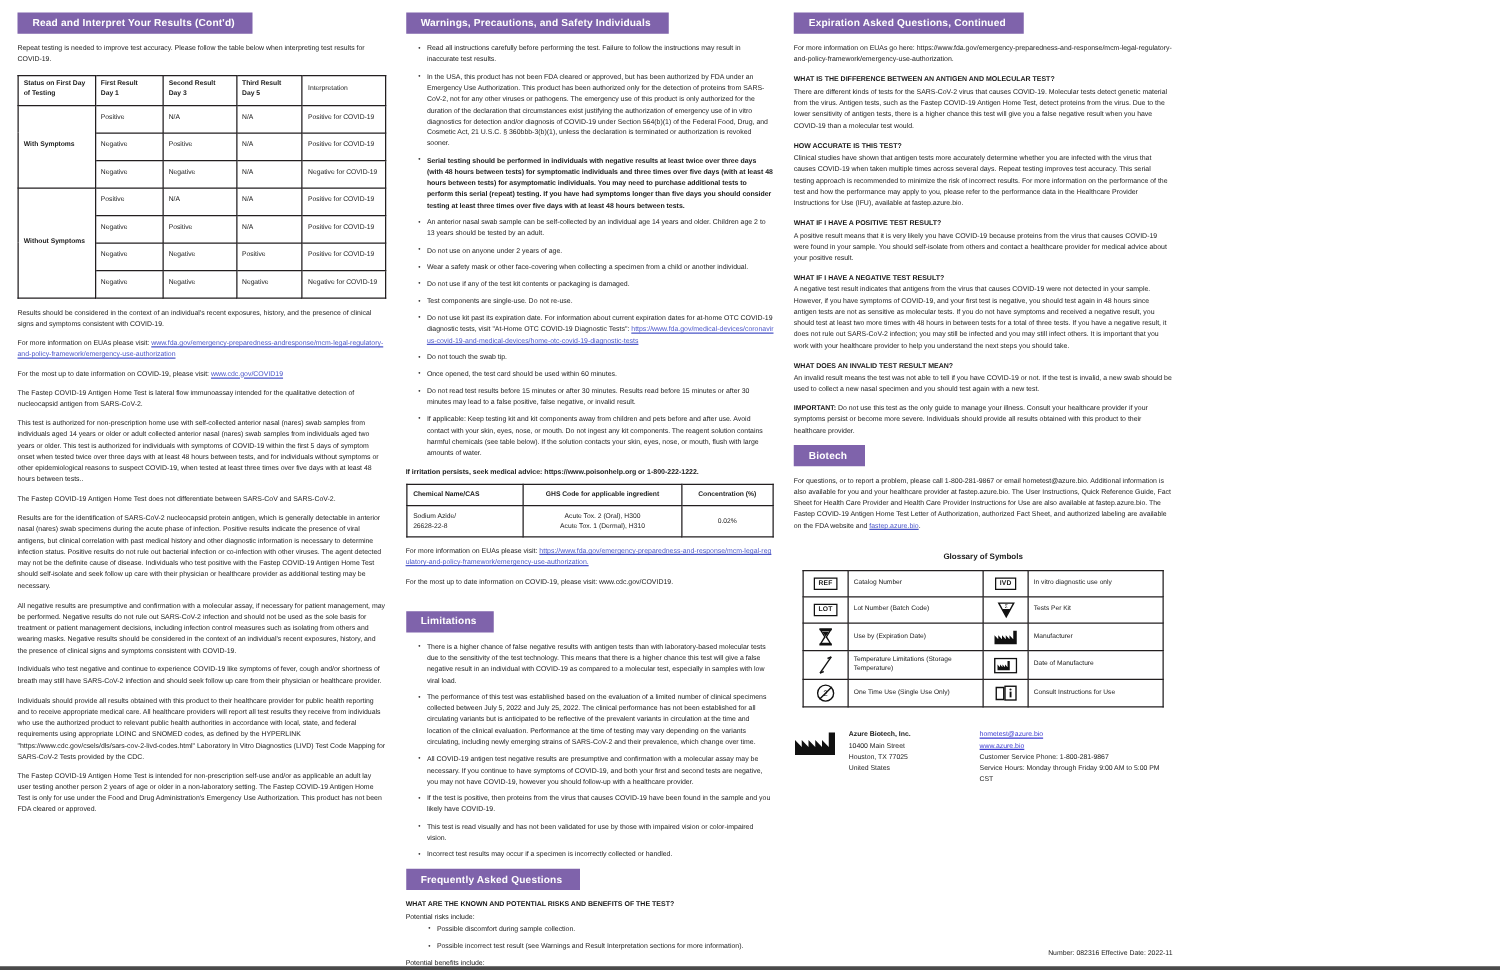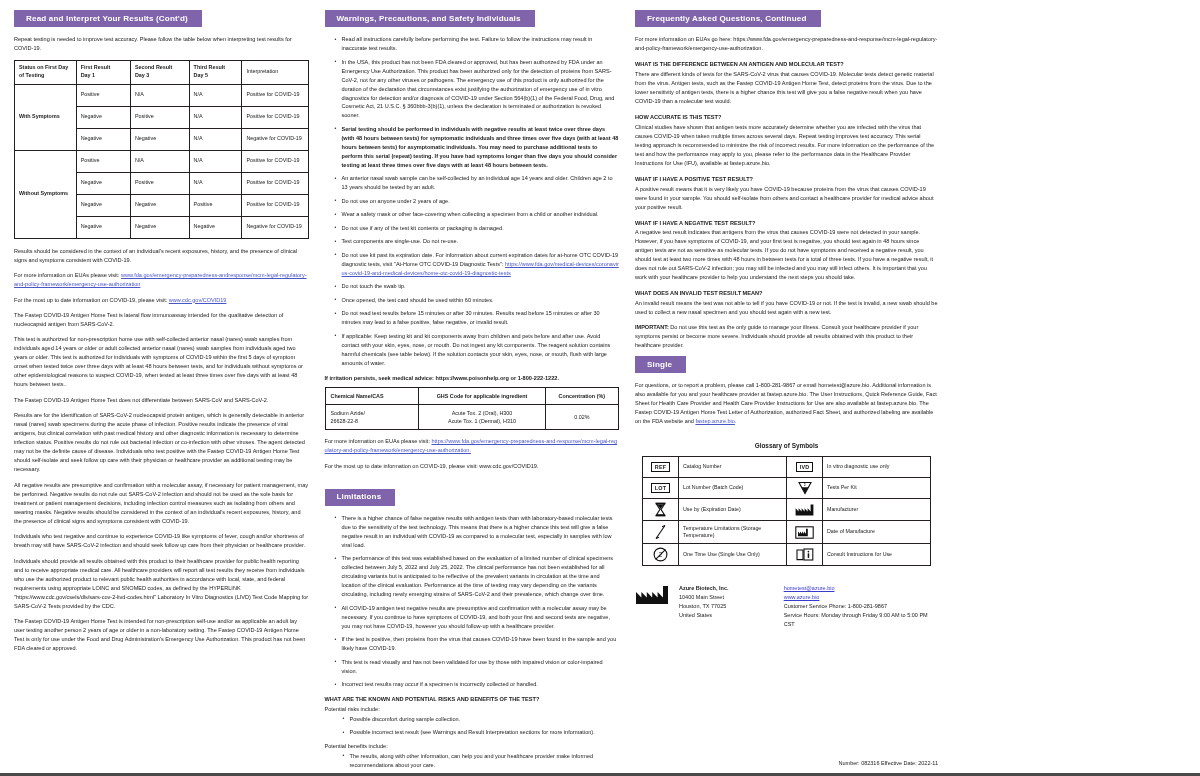--- a/index.html
+++ b/index.html
@@ -253,55 +253,56 @@
     <div class="shead-wrap" style="margin-top:18px"><div class="section-head">Limitations</div></div>
     <ul class="bul">
       <li>There is a higher chance of false negative results with antigen tests than with laboratory-based molecular tests due to the sensitivity of the test technology. This means that there is a higher chance this test will give a false negative result in an individual with COVID-19 as compared to a molecular test, especially in samples with low viral load.</li>
       <li>The performance of this test was established based on the evaluation of a limited number of clinical specimens collected between July 5, 2022 and July 25, 2022. The clinical performance has not been established for all circulating variants but is anticipated to be reflective of the prevalent variants in circulation at the time and location of the clinical evaluation. Performance at the time of testing may vary depending on the variants circulating, including newly emerging strains of SARS-CoV-2 and their prevalence, which change over time.</li>
       <li>All COVID-19 antigen test negative results are presumptive and confirmation with a molecular assay may be necessary. If you continue to have symptoms of COVID-19, and both your first and second tests are negative, you may not have COVID-19, however you should follow-up with a healthcare provider.</li>
       <li>If the test is positive, then proteins from the virus that causes COVID-19 have been found in the sample and you likely have COVID-19.</li>
       <li>This test is read visually and has not been validated for use by those with impaired vision or color-impaired vision.</li>
       <li>Incorrect test results may occur if a specimen is incorrectly collected or handled.</li>
     </ul>
 
+    <div class="shead-wrap" style="margin-top:2px"><div class="section-head">Frequently Asked Questions</div></div>
     <p class="faq-q" style="margin-top:0">WHAT ARE THE KNOWN AND POTENTIAL RISKS AND BENEFITS OF THE TEST?</p>
     <p class="lbl-line">Potential risks include:</p>
     <ul class="bul sub">
       <li>Possible discomfort during sample collection.</li>
       <li>Possible incorrect test result (see Warnings and Result Interpretation sections for more information).</li>
     </ul>
     <p class="lbl-line">Potential benefits include:</p>
     <ul class="bul sub">
       <li>The results, along with other information, can help you and your healthcare provider make informed recommendations about your care.</li>
       <li>The results of this test may help limit the potential spread of COVID-19 to your family and others in your community.</li>
     </ul>
   </div>
 
   <div class="col col3">
-    <div class="shead-wrap"><div class="section-head">Frequently Asked Questions, Continued</div></div>
+    <div class="shead-wrap"><div class="section-head">Expiration Asked Questions, Continued</div></div>
     <p class="body">For more information on EUAs go here: https://www.fda.gov/emergency-preparedness-and-response/mcm-legal-regulatory-and-policy-framework/emergency-use-authorization.</p>
 
     <p class="faq-q">WHAT IS THE DIFFERENCE BETWEEN AN ANTIGEN AND MOLECULAR TEST?</p>
     <p class="faq-a">There are different kinds of tests for the SARS-CoV-2 virus that causes COVID-19. Molecular tests detect genetic material from the virus. Antigen tests, such as the Fastep COVID-19 Antigen Home Test, detect proteins from the virus. Due to the lower sensitivity of antigen tests, there is a higher chance this test will give you a false negative result when you have COVID-19 than a molecular test would.</p>
 
     <p class="faq-q">HOW ACCURATE IS THIS TEST?</p>
     <p class="faq-a">Clinical studies have shown that antigen tests more accurately determine whether you are infected with the virus that causes COVID-19 when taken multiple times across several days. Repeat testing improves test accuracy. This serial testing approach is recommended to minimize the risk of incorrect results. For more information on the performance of the test and how the performance may apply to you, please refer to the performance data in the Healthcare Provider Instructions for Use (IFU), available at fastep.azure.bio.</p>
 
     <p class="faq-q">WHAT IF I HAVE A POSITIVE TEST RESULT?</p>
     <p class="faq-a">A positive result means that it is very likely you have COVID-19 because proteins from the virus that causes COVID-19 were found in your sample. You should self-isolate from others and contact a healthcare provider for medical advice about your positive result.</p>
 
     <p class="faq-q">WHAT IF I HAVE A NEGATIVE TEST RESULT?</p>
     <p class="faq-a">A negative test result indicates that antigens from the virus that causes COVID-19 were not detected in your sample. However, if you have symptoms of COVID-19, and your first test is negative, you should test again in 48 hours since antigen tests are not as sensitive as molecular tests. If you do not have symptoms and received a negative result, you should test at least two more times with 48 hours in between tests for a total of three tests. If you have a negative result, it does not rule out SARS-CoV-2 infection; you may still be infected and you may still infect others. It is important that you work with your healthcare provider to help you understand the next steps you should take.</p>
 
     <p class="faq-q">WHAT DOES AN INVALID TEST RESULT MEAN?</p>
     <p class="faq-a">An invalid result means the test was not able to tell if you have COVID-19 or not. If the test is invalid, a new swab should be used to collect a new nasal specimen and you should test again with a new test.</p>
 
     <p class="faq-a"><b>IMPORTANT:</b><span> Do not use this test as the only guide to manage your illness. Consult your healthcare provider if your symptoms persist or become more severe. Individuals should provide all results obtained with this product to their healthcare provider.</span></p>
 
-    <div class="shead-wrap" style="margin-top:4px"><div class="section-head">Single</div></div>
+    <div class="shead-wrap" style="margin-top:4px"><div class="section-head">Biotech</div></div>
     <p class="faq-a"><span>For questions, or to report a problem, please call 1-800-281-9867 or email hometest@azure.bio. Additional information is also available for you and your healthcare provider at fastep.azure.bio. The User Instructions, Quick Reference Guide, Fact Sheet for Health Care Provider and Health Care Provider Instructions for Use are also available at fastep.azure.bio. The Fastep COVID-19 Antigen Home Test Letter of Authorization, authorized Fact Sheet, and authorized labeling are available on the FDA website and </span><a class="lnk" href="#">fastep.azure.bio</a><span>.</span></p>
 
     <div class="gloss-title">Glossary of Symbols</div>
 
     <table class="gloss">
       <tbody>
             <tr>
         <td class="sym"><span class="symbox">REF</span></td>
         <td class="txt">Catalog Number</td>
         <td class="sym"><span class="symbox">IVD</span></td>

